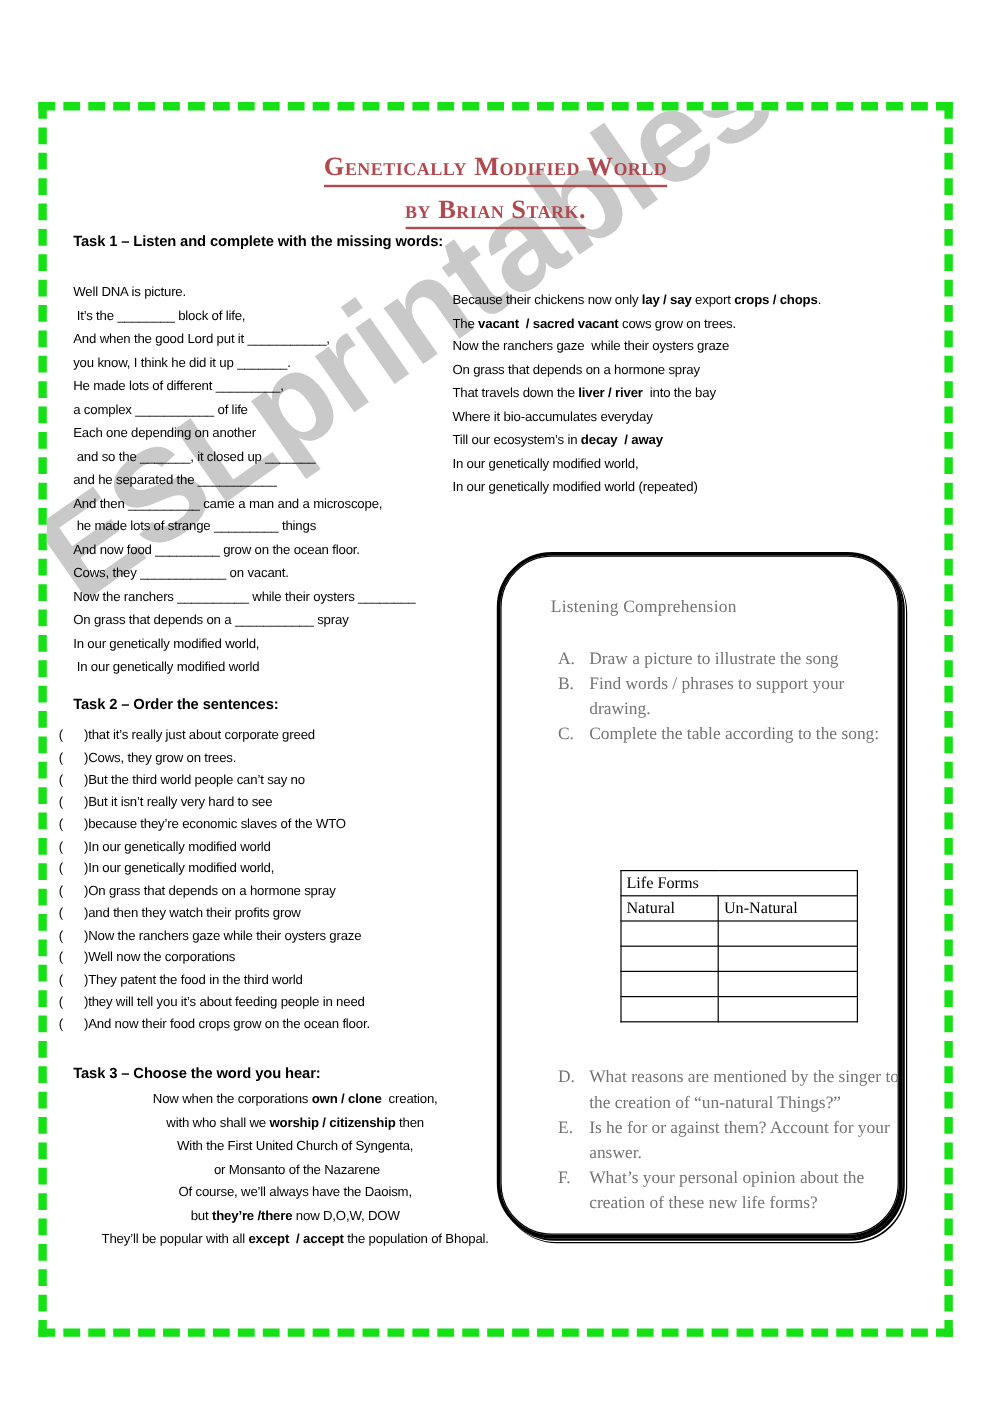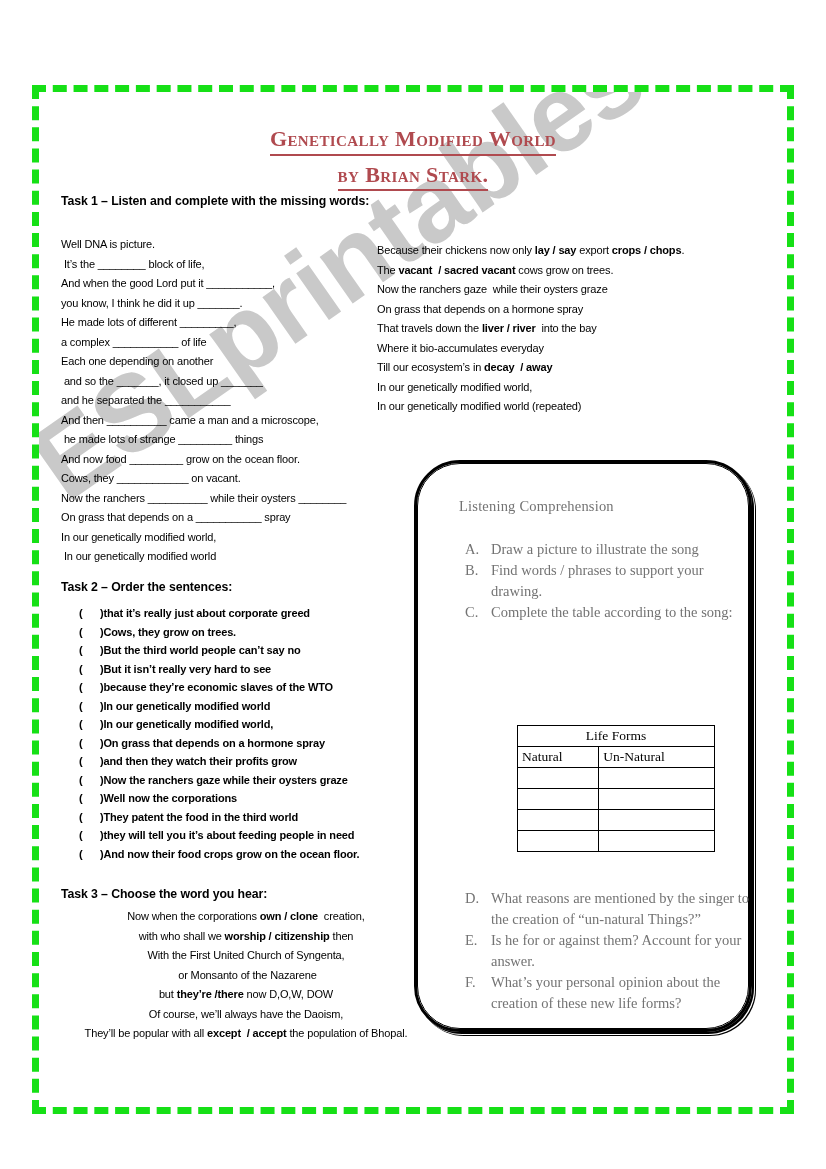--- a/index.html
+++ b/index.html
@@ -88,21 +88,21 @@
     white-space:pre-wrap;
   }
   .body-line b{font-weight:700;}
 
   
   #task1-heading{position:absolute;left:22px;top:102px;}
   #col-left{position:absolute;left:22px;top:143px;width:350px;}
   #col-right{position:absolute;left:338px;top:149px;width:370px;}
 
   #task2-heading{position:absolute;left:22px;top:488px;}
-  #task2-list{position:absolute;left:40px;top:512px;width:350px;font-weight:bold;}
+  #task2-list{position:absolute;left:10px;top:512px;width:350px;}
   .order-line{
     font-family:"Liberation Sans",sans-serif;
     font-size:11px;
     line-height:18.5px;
     letter-spacing:-0.15px;
     color:#000;
     white-space:pre;
   }
 
   #task3-heading{position:absolute;left:22px;top:795px;}
@@ -169,21 +169,21 @@
     width:100%;
     font-family:"Liberation Serif",serif;
     font-size:13.5px;
   }
   table#lf-table td{
     border:1px solid #000;
     height:18px;
     padding:1px 4px;
     color:#000;
   }
-  td.lf-span{text-align:center;padding:1px 0;}
+  td.lf-span{text-align:left;padding:1px 0;}
   td.lf-sub{text-align:left;}
   td.lf-empty{height:19px;}
 </style>
 </head>
 <body>
 
 <div id="page-frame">
   <div id="page-frame-inner">
 
     <div id="watermark">ESLprintables.com</div>
@@ -245,22 +245,22 @@
           <div class="order-line">(      )they will tell you it’s about feeding people in need</div>
           <div class="order-line">(      )And now their food crops grow on the ocean floor.</div>
         </div>
 
       <div id="task3-heading" class="task-heading">Task 3 – Choose the word you hear:</div>
       <div id="task3-list">
           <div class="body-line">Now when the corporations <b>own / clone</b>  creation,</div>
           <div class="body-line">with who shall we <b>worship / citizenship</b> then</div>
           <div class="body-line">With the First United Church of Syngenta,</div>
           <div class="body-line"> or Monsanto of the Nazarene</div>
+          <div class="body-line">Of course, we’ll always have the Daoism,</div>
           <div class="body-line">but <b>they’re /there</b> now D,O,W, DOW</div>
-          <div class="body-line">Of course, we’ll always have the Daoism,</div>
           <div class="body-line">They’ll be popular with all <b>except  / accept</b> the population of Bhopal.</div>
         </div>
 
       <div id="lc-box">
         <div id="lc-inner"></div>
 
         <div id="lc-title" class="serif">Listening Comprehension</div>
 
         <div id="lc-items-top" class="serif">
             <div class="lc-item">

